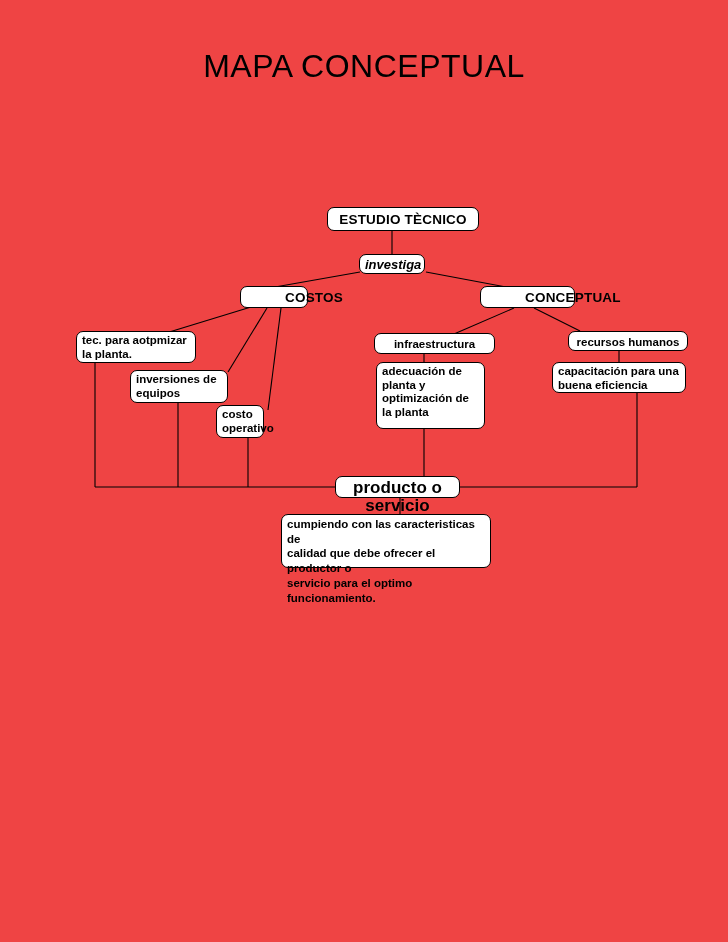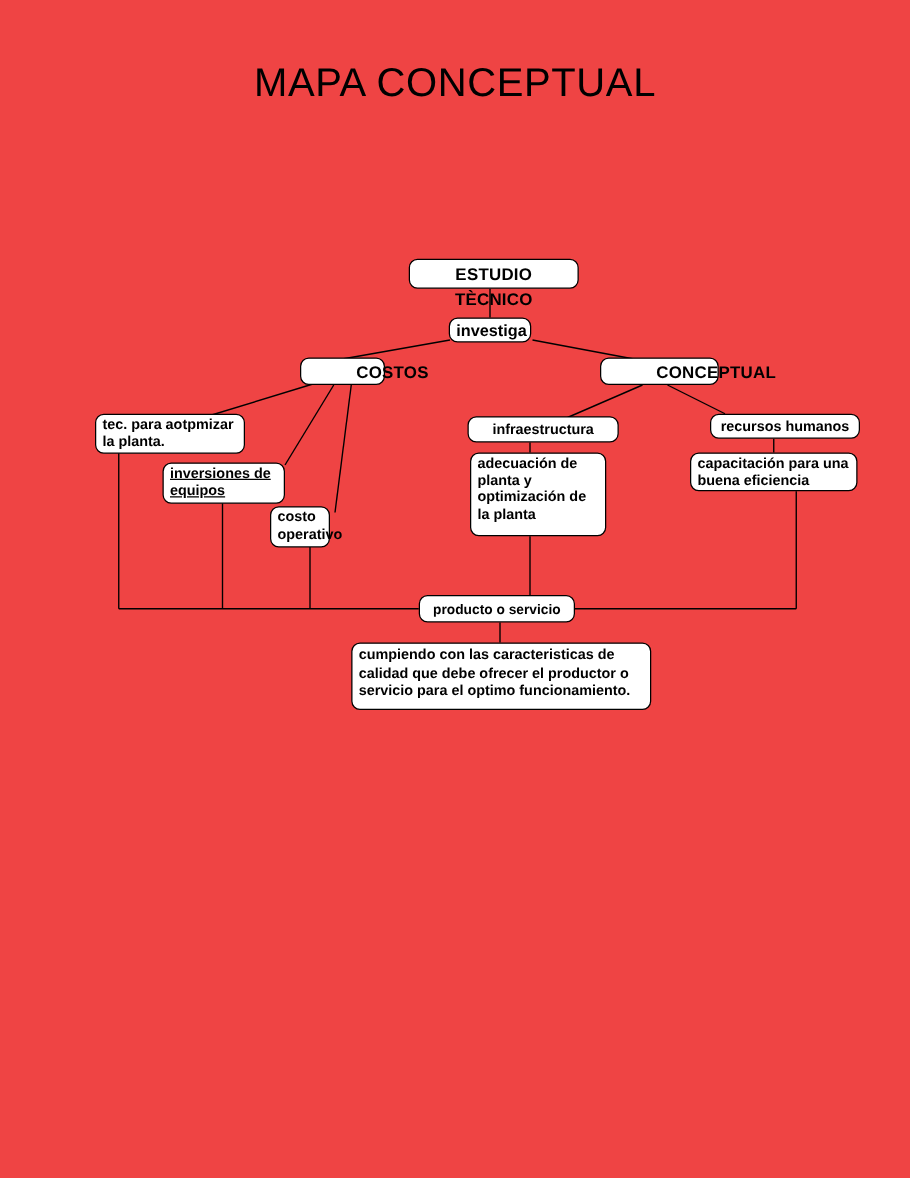--- a/index.html
+++ b/index.html
@@ -52,21 +52,21 @@
     white-space: pre-line;
     z-index: 5;
   }
   .node.center {
     text-align: center;
   }
   .node.lvl0 { font-size: 13.5px; letter-spacing: 0.2px; }
   .node.lvl1 { font-size: 13px; }
   .node.lvl2 { font-size: 13.5px; letter-spacing: 0.2px; padding-left: 44px; }
   .node.leaf { font-size: 11.5px; }
-  .node.bus  { font-size: 11px; }
+  .node.bus  { font-size: 17px; }
   .node.tail { font-size: 11.5px; line-height: 1.28; }
   svg line, svg polyline, svg path {
     stroke: #000000;
     stroke-width: 1.1;
     fill: none;
   }
 </style>
 </head>
 <body>
 
@@ -98,48 +98,48 @@
     <line x1="248" y1="437" x2="248" y2="487"></line>
     <line x1="424" y1="429" x2="424" y2="476"></line>
     <line x1="637" y1="393" x2="637" y2="487"></line>
 
     <line x1="95" y1="487" x2="335" y2="487"></line>
     <line x1="460" y1="487" x2="637" y2="487"></line>
 
     <line x1="400" y1="498" x2="400" y2="514"></line>
   </svg>
 
-  <div class="node lvl0 center" style="left:327px; top:207px; width:136px; height:24px; line-height:20px;">ESTUDIO TÈCNICO</div>
+  <div class="node lvl0 center" style="left:327px; top:207px; width:152px; height:24px; line-height:20px;">ESTUDIO TÈCNICO</div>
 
-  <div class="node lvl1 center" style="left:359px; top:254px; width:66px; height:20px; line-height:16px;">investiga</div>
+  <div class="node lvl1 center" style="left:359px; top:254px; width:66px; height:20px; line-height:16px;font-style:italic;">investiga</div>
 
   <div class="node lvl2 center" style="left:240px; top:286px; width:68px; height:22px; line-height:18px;">COSTOS</div>
 
   <div class="node lvl2 center" style="left:480px; top:286px; width:95px; height:22px; line-height:18px;">CONCEPTUAL</div>
 
   <div class="node leaf" style="left:44px; top:331px; width:120px; height:32px;margin-left:32px;">tec. para aotpmizar
 la planta.</div>
 
-  <div class="node leaf" style="left:130px; top:370px; width:98px; height:33px;text-decoration:underline;">inversiones de
+  <div class="node leaf" style="left:130px; top:370px; width:98px; height:33px;">inversiones de
 equipos</div>
 
   <div class="node leaf" style="left:216px; top:405px; width:48px; height:33px;">costo
 operativo</div>
 
   <div class="node leaf center" style="left:374px; top:333px; width:121px; height:21px; line-height:17px;">infraestructura</div>
 
   <div class="node leaf" style="left:376px; top:362px; width:109px; height:67px;">adecuación de
 planta y
 optimización de
 la planta</div>
 
   <div class="node leaf center" style="left:568px; top:331px; width:120px; height:20px; line-height:16px;">recursos humanos</div>
 
   <div class="node leaf" style="left:552px; top:362px; width:134px; height:31px;">capacitación para una
 buena eficiencia</div>
 
   <div class="node bus center" style="left:335px; top:476px; width:125px; height:22px; line-height:18px;">producto o servicio</div>
 
-  <div class="node tail" style="left:281px; top:514px; width:240px; height:54px;">cumpiendo con las caracteristicas de
+  <div class="node tail" style="left:281px; top:514px; width:210px; height:54px;">cumpiendo con las caracteristicas de
 calidad que debe ofrecer el productor o
 servicio para el optimo funcionamiento.</div>
 
 </div>
 
 </body></html>

